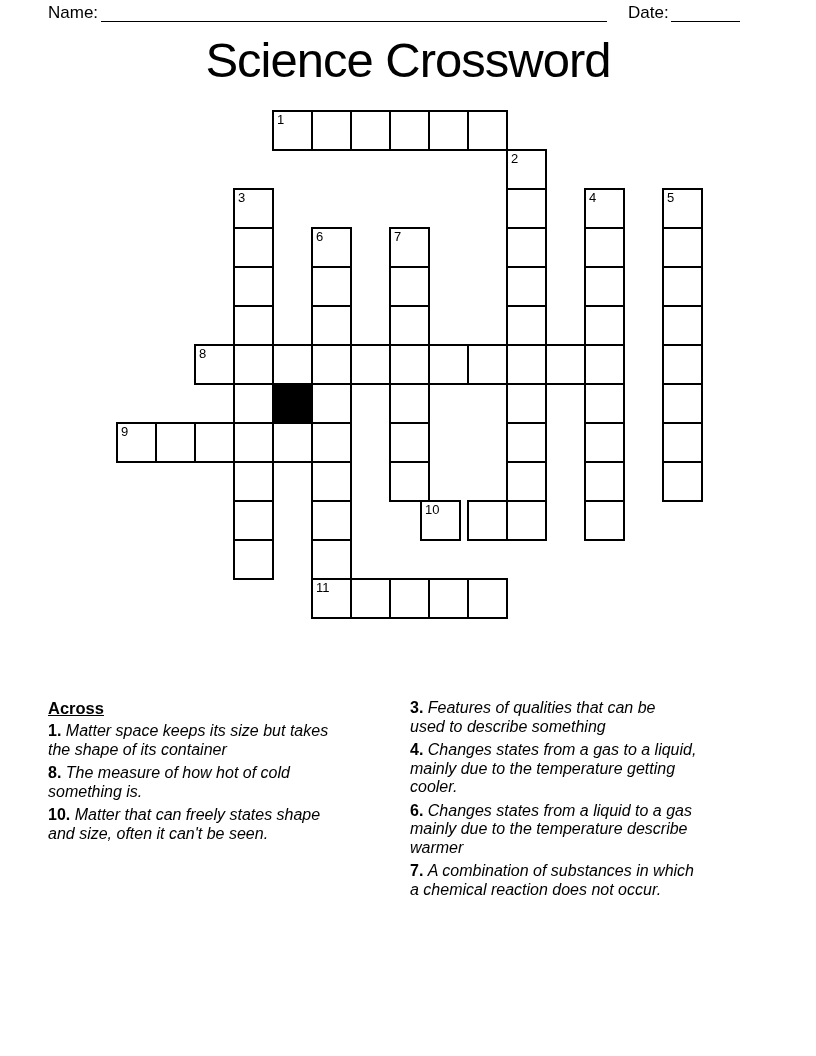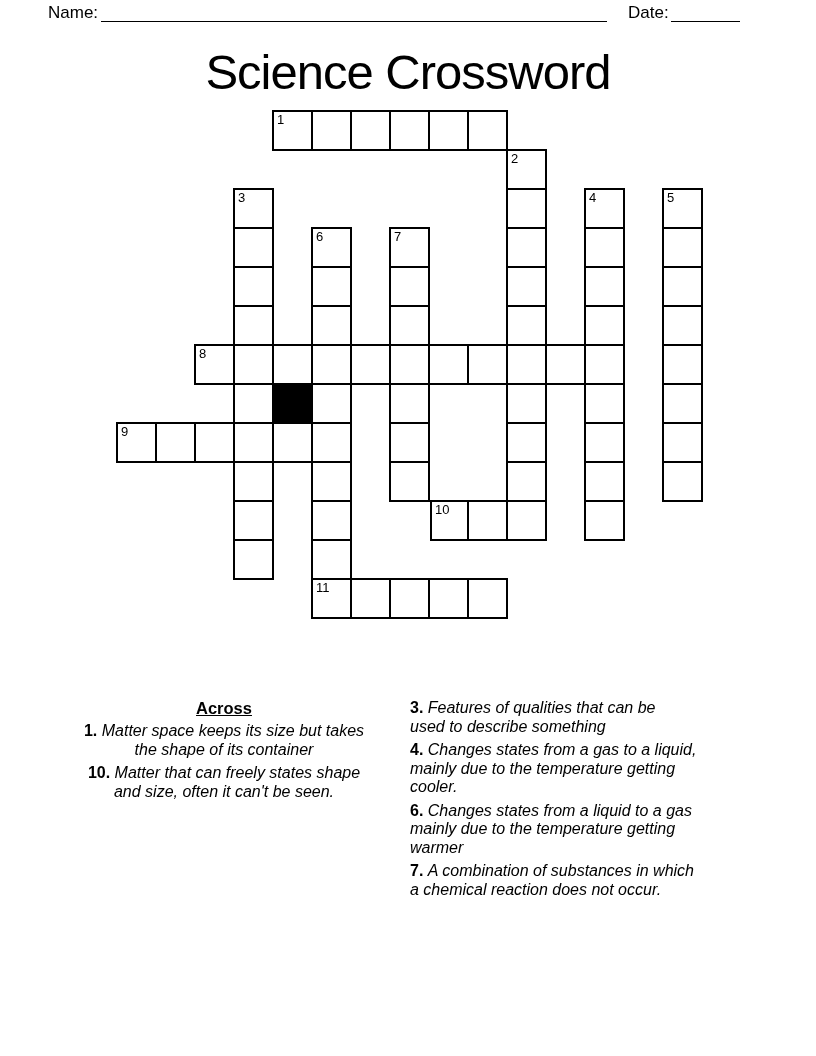--- a/index.html
+++ b/index.html
@@ -9,37 +9,37 @@
   }
   
   .hlabel{position:absolute;top:3px;font-size:17px;line-height:20px;}
   .name-label{left:48px;}
   .date-label{left:628px;}
   .hline{position:absolute;top:3px;height:18px;border-bottom:1.5px solid #000;}
   .name-line{left:101px;width:506px;}
   .date-line{left:671px;width:69px;}
   
   .title{
-    position:absolute;left:0;right:0;top:32px;margin:12px;
+    position:absolute;left:0;right:0;top:32px;margin:0;
     text-align:center;font-size:49px;font-weight:400;line-height:56px;letter-spacing:-1px;
   }
   
   .grid{position:absolute;left:116px;top:110px;width:588px;height:510px;}
   .cell{
     position:absolute;width:41px;height:41px;box-sizing:border-box;
     border:2px solid #000;background:#fff;
   }
   .cell.black{background:#000;}
   .num{
     position:absolute;top:1px;left:3px;
     font-size:13px;line-height:13px;font-weight:400;
   }
   
   .clue-col{position:absolute;top:699px;}
-  .clues-left{left:48px;width:352px;text-align:center;}
+  .clues-left{left:48px;width:352px;}
   .clues-right{left:410px;width:372px;}
   .chead{
     font-size:16.5px;font-weight:700;text-decoration:underline;
     line-height:18px;margin:0 0 5px 0;
   }
   .clue{font-size:16px;line-height:18.5px;margin:0 0 5px 0;}
   .clue b{font-weight:700;}
   .ctext{white-space:pre-line;font-style:italic;}
 </style>
 </head>
@@ -132,21 +132,21 @@
       <div class="cell" style="left: 468px; top: 312px;"></div>
       <div class="cell" style="left: 546px; top: 312px;"></div>
       <div class="cell" style="left: 117px; top: 351px;"></div>
       <div class="cell" style="left: 195px; top: 351px;"></div>
       <div class="cell" style="left: 273px; top: 351px;"></div>
       <div class="cell" style="left: 390px; top: 351px;"></div>
       <div class="cell" style="left: 468px; top: 351px;"></div>
       <div class="cell" style="left: 546px; top: 351px;"></div>
       <div class="cell" style="left: 117px; top: 390px;"></div>
       <div class="cell" style="left: 195px; top: 390px;"></div>
-      <div class="cell" style="left: 314px; top: 390px;">
+      <div class="cell" style="left: 304px; top: 390px;">
         <span class="num">10</span>
       </div>
       <div class="cell" style="left: 351px; top: 390px;"></div>
       <div class="cell" style="left: 390px; top: 390px;"></div>
       <div class="cell" style="left: 468px; top: 390px;"></div>
       <div class="cell" style="left: 117px; top: 429px;"></div>
       <div class="cell" style="left: 195px; top: 429px;"></div>
       <div class="cell" style="left: 195px; top: 468px;">
         <span class="num">11</span>
       </div>
@@ -154,33 +154,35 @@
       <div class="cell" style="left: 273px; top: 468px;"></div>
       <div class="cell" style="left: 312px; top: 468px;"></div>
       <div class="cell" style="left: 351px; top: 468px;"></div>
     </div>
 
   <div class="clue-col clues-left">
     <div class="chead">Across</div>
     <div>
         <div class="clue"><b>1.</b> <span class="ctext">Matter space keeps its size but takes
 the shape of its container</span></div>
+        <div class="clue"><b>8.</b> <span class="ctext">The measure of how hot of cold
+something is.</span></div>
         <div class="clue"><b>10.</b> <span class="ctext">Matter that can freely states shape
 and size, often it can't be seen.</span></div>
       </div>
   </div>
 
   <div class="clue-col clues-right">
     <div>
         <div class="clue"><b>3.</b> <span class="ctext">Features of qualities that can be
 used to describe something</span></div>
         <div class="clue"><b>4.</b> <span class="ctext">Changes states from a gas to a liquid,
 mainly due to the temperature getting
 cooler.</span></div>
         <div class="clue"><b>6.</b> <span class="ctext">Changes states from a liquid to a gas
-mainly due to the temperature getting
+mainly due to the temperature describe
 warmer</span></div>
         <div class="clue"><b>7.</b> <span class="ctext">A combination of substances in which
 a chemical reaction does not occur.</span></div>
       </div>
   </div>
 
 </div>
 
 </body></html>

